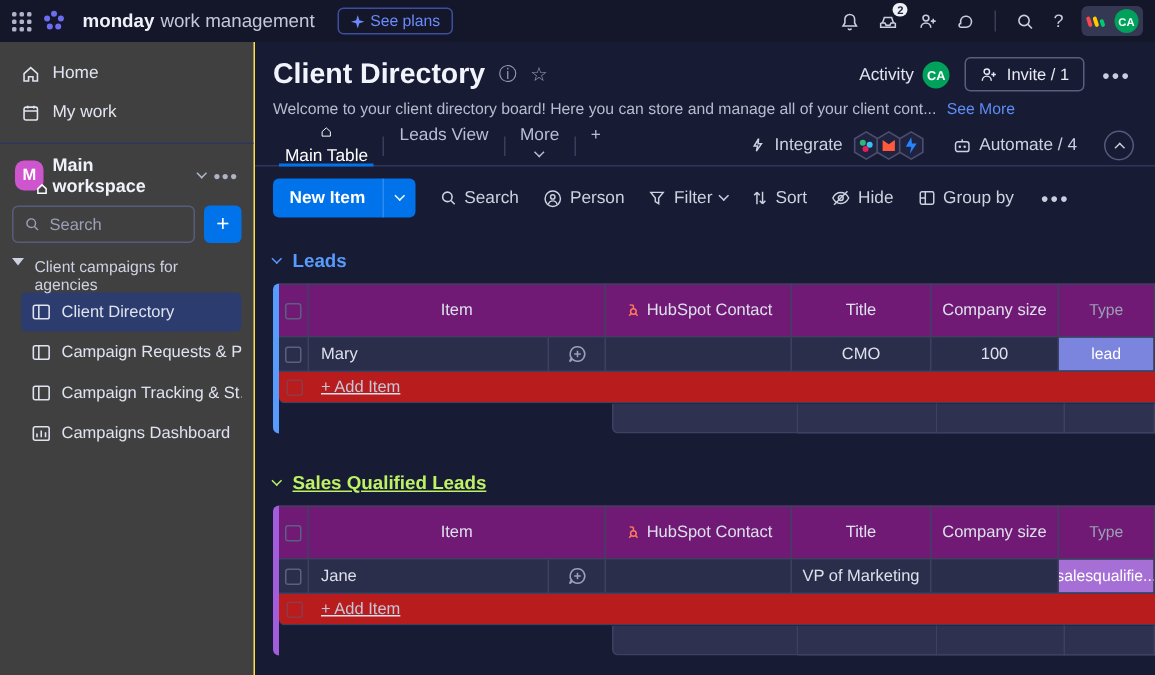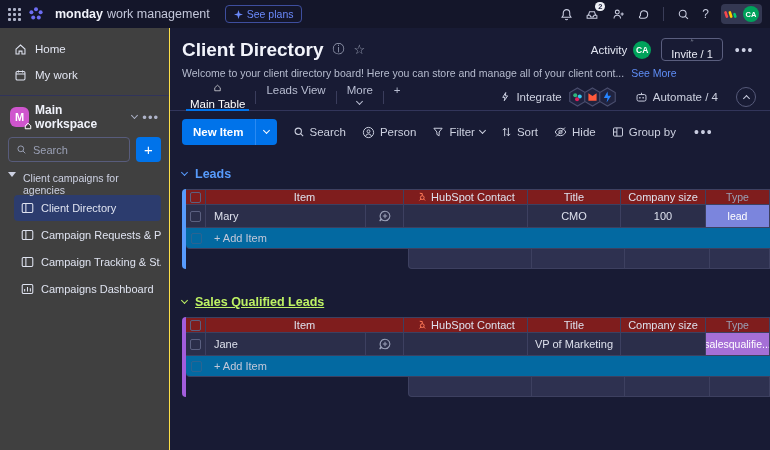--- a/index.html
+++ b/index.html
@@ -57,21 +57,21 @@
   .board-item svg{ flex:0 0 auto; }
   
   .main{ position:absolute; top:28px; left:170px; right:0; bottom:0; background:#181b34; overflow:hidden; }
   .board-header{ padding:10px 14px 0 12px; }
   .bh-top{ display:flex; align-items:center; }
   .bh-title{ font-size:19px; font-weight:bold; color:#f2f4fb; }
   .bh-ico{ margin-left:9px; color:#9aa0b5; font-size:12px; cursor:pointer;}
   .bh-right{ margin-left:auto; display:flex; align-items:center; gap:10px; }
   .activity{ display:flex; align-items:center; gap:6px; font-size:11.5px; color:#e2e5f1; cursor:pointer;}
   .invite-btn{ display:flex; align-items:center; gap:6px; border:1px solid #5a5e7e; border-radius:4px;
-    height:23px; padding:0 9px; font-size:11px; color:#e8eaf4; cursor:pointer;flex-direction:column;}
+    height:23px; padding:0 9px; font-size:11px; color:#e8eaf4; cursor:pointer;}
   .menu-dots{ color:#c9cde0; font-size:14px; letter-spacing:1.5px; cursor:pointer; padding:0 2px;}
   .bh-desc{ margin-top:6px; font-size:10.5px; color:#b6bccf; }
   .bh-desc .see-more{ color:#5f8df5; margin-left:4px; cursor:pointer;}
   
   .tabs-row{ display:flex; align-items:center; margin-top:5px; padding:0 14px 0 12px; height:27px;
     border-bottom:1px solid #32355a; }
   .tab{ display:flex; align-items:center; gap:6px; font-size:11.5px; color:#b9bed2; height:100%;
     padding:0 8px; position:relative; cursor:pointer;flex-direction:column;}
   .tab.active{ color:#ffffff; }
   .tab.active::after{ content:""; position:absolute; left:4px; right:4px; bottom:-1px; height:2px; background:#0073ea; }
@@ -93,43 +93,43 @@
   .chev.up{ transform:rotate(-135deg); margin-top:3px;}
   
   .groups{ padding:14px 0 0 12px; }
   .group-heading{ display:flex; align-items:center; gap:8px; font-size:12.5px; font-weight:bold; cursor:pointer;}
   .g-blue{ color:#579bfc; } .g-purple{ color:#bef264;text-decoration:underline; }
   .tbl{ position:relative; margin-top:8px; padding-left:4px; }
   .tbl::before{ content:""; position:absolute; left:0; top:0; bottom:0; width:4px; border-radius:4px 0 0 4px; }
   .tbl.b-blue::before{ background:#579bfc; }
   .tbl.b-purple::before{ background:#a25ddc; }
   .trow{ display:flex; height:23px; background:#2b2e4a; }
-  .trow.thead{ height:16px; background:#7f1d1d; font-size:10.5px; color:#9aa0b5; }
+  .trow.thead{ height:36px; background:#701a75; font-size:10.5px; color:#9aa0b5; }
   .cell{ border-right:1px solid #3d4060; border-bottom:1px solid #3d4060; display:flex; align-items:center;
     overflow:hidden; white-space:nowrap;}
   .thead .cell{ border-top:1px solid #3d4060; justify-content:center; }
   .c-cb{ width:20px; justify-content:center; }
   .c-item{ width:160px; padding:0 8px; font-size:11px; color:#dde0ec; }
   .c-chat{ width:38px; justify-content:center; color:#9aa0b8; }
   .c-hub{ width:124px; justify-content:center; font-size:11px; color:#dde0ec; gap:5px;}
   .c-title{ width:93px; justify-content:center; font-size:11px; color:#dde0ec;}
   .c-comp{ width:85px; justify-content:center; font-size:11px; color:#dde0ec;}
   .c-type{ flex:1; padding:0; justify-content:center; font-size:10.5px;}
   .thead .c-item{ justify-content:center; }
   .checkbox{ width:11px; height:11px; border:1px solid #5b6080; border-radius:2px; background:transparent; cursor:pointer;}
   .badge-fill{ width:100%; height:100%; display:flex; align-items:center; justify-content:center; color:#fff; cursor:pointer;}
   .bg-gray{ background:#7f8698; }
   .bg-lead{ background:#7b85dd; }
   .bg-sq{ background:#a56fd6; }
   .hand{ color:#f5c542; margin:0 4px; font-size:11px;}
   .bubble-wrap{ position:relative; cursor:pointer;}
   .bubble-badge{ position:absolute; right:-6px; bottom:-3px; background:#6a6f88; color:#fff; font-size:7px;
     border-radius:50%; width:9px; height:9px; display:flex; align-items:center; justify-content:center;}
-  .add-row{ display:flex; align-items:center; height:21px; background:#0369a1; border-bottom:1px solid #3d4060;
-    border-radius:0 0 0 4px; cursor:pointer;}
+  .add-row{ display:flex; align-items:center; height:21px; background:#b91c1c; border-bottom:1px solid #3d4060;
+    border-radius:0 0 0 4px; cursor:pointer;text-decoration:underline;}
   .add-row .ghost-cb{ width:20px; display:flex; justify-content:center; opacity:.45;}
   .add-row .lbl{ font-size:11px; color:#c3c8d9; padding-left:8px;}
   .foot-row{ display:flex; height:20px; margin-left:222px; }
   .fcell{ background:#2e3150; border-right:1px solid #3d4060; border-bottom:1px solid #3d4060; }
   .fcell:first-child{ border-left:1px solid #3d4060; border-radius:0 0 0 4px;}
   .f-hub{ width:124px;} .f-title{ width:93px;} .f-comp{ width:85px;} .f-type{ flex:1;}
   .gap1{ height:26px; } .gap2{ height:22px; }
   svg{ display:block; }
 </style>
 </head>

